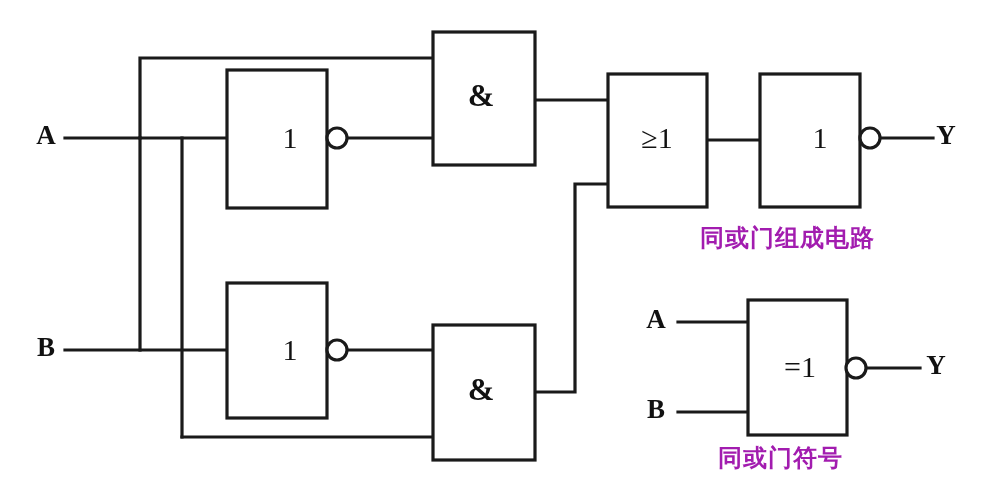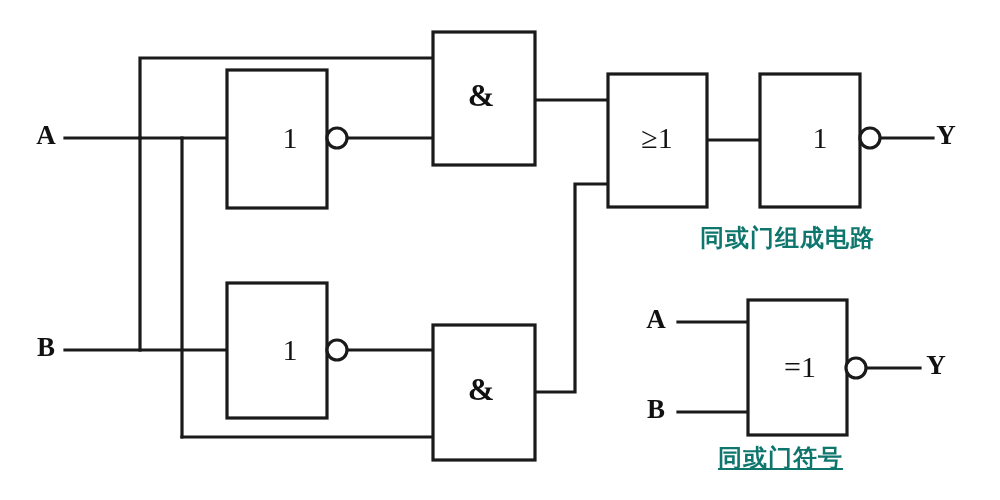--- a/index.html
+++ b/index.html
@@ -55,26 +55,26 @@
     font-weight: 700;
     fill: #111111;
     text-anchor: middle;
     dominant-baseline: middle;
   }
   .caption {
     position: absolute;
     font-family: "DejaVu Sans", "Liberation Sans", sans-serif;
     font-size: 24px;
     font-weight: 700;
-    color: #0f766e;
+    color: #a21caf;
     white-space: nowrap;
     letter-spacing: 1px;
   }
   #caption-circuit { left: 700px; top: 222px; }
-  #caption-symbol  { left: 718px; top: 442px; text-decoration: underline; }
+  #caption-symbol  { left: 718px; top: 442px; }
 </style>
 </head>
 <body>
 
 <div id="root">
 
   <svg class="circuit" viewBox="0 0 1000 500">
 
     <g>
 

